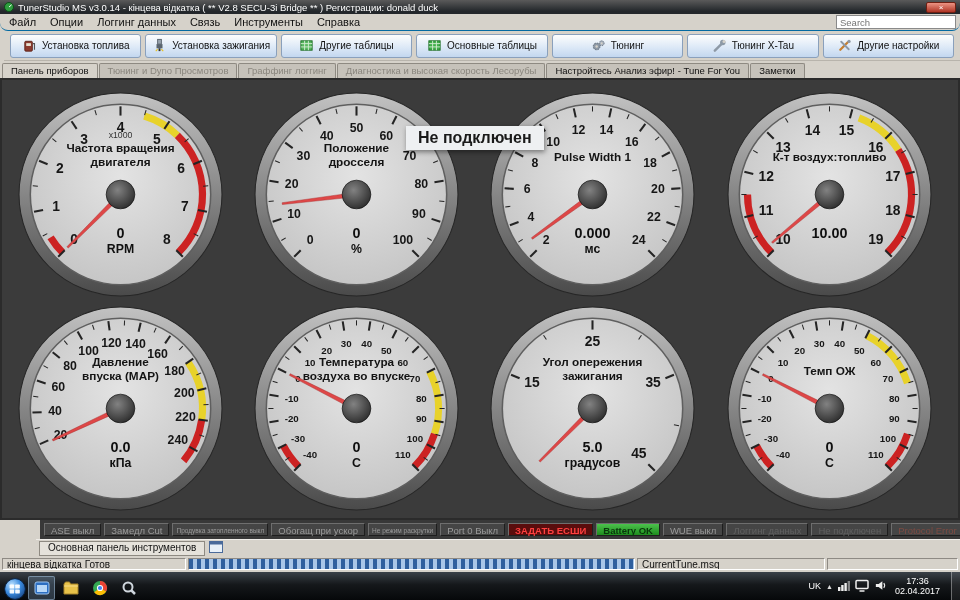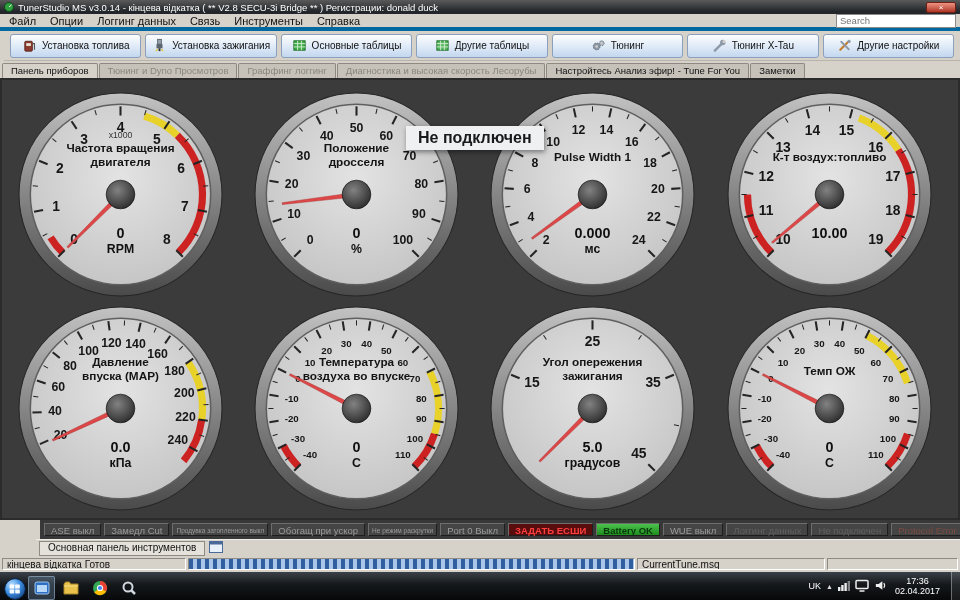--- a/index.html
+++ b/index.html
@@ -10,21 +10,21 @@
   .titlebar{position:absolute;top:0;left:0;right:0;height:14px;
     background:linear-gradient(#5a5a5a,#23272b 80%);display:flex;align-items:center;
     gap:4px;padding:0 4px;color:#fff;font-size:9.5px;white-space:nowrap;}
   .titlebar .app-ico{width:10px;height:10px;flex:0 0 auto;}
   .close-btn{margin-left:auto;width:30px;height:11px;flex:0 0 auto;
     background:linear-gradient(#ec9383,#b03525);border:1px solid #701f12;border-radius:2px;
     color:#fff;font-size:8px;line-height:9px;text-align:center;box-sizing:border-box;}
 
   
   .menubar{position:absolute;top:14px;left:0;right:0;height:17px;background:#d6d2ca;
-    border-bottom:4px solid #0369a1;display:flex;align-items:center;font-size:11px;padding-left:2px;box-sizing:border-box;}
+    border-bottom:1px solid #0369a1;display:flex;align-items:center;font-size:11px;padding-left:2px;box-sizing:border-box;border-radius:8px;}
   .menu-item{padding:1px 7px;color:#111;}
   .search-input{margin-left:auto;margin-right:4px;width:112px;height:12px;font-size:9.5px;
     border:1px solid #8a8a8a;padding:0 3px;font-family:inherit;}
 
   
   .toolbar{position:absolute;top:31px;left:4px;right:0;height:30px;background:#d6d2ca;
     display:flex;align-items:center;gap:4px;padding:0 6px;border-bottom:1px solid #b8b4ac;box-sizing:border-box;}
   .tbtn{flex:1;height:24px;display:flex;align-items:center;justify-content:center;gap:5px;
     font-size:10px;color:#111;background:linear-gradient(#fdfdfd,#dde9f7 55%,#c3d7ef);
     border:1px solid #8aa0bc;border-radius:3px;font-family:inherit;padding:0 2px;white-space:nowrap;}
@@ -127,31 +127,31 @@
       <svg width="15" height="15" viewBox="0 0 16 16">
           <rect x="6" y="1.5" width="4" height="5" fill="#9aa4ae" stroke="#5a646e"></rect>
           <rect x="4.8" y="6.5" width="6.4" height="4.5" fill="#5a646e"></rect>
           <rect x="7" y="11" width="2" height="3" fill="#2e2e2e"></rect>
           <path d="M4 14 l2-2 M12 14 l-2-2" stroke="#e8c220" stroke-width="1.2"></path>
         </svg>
       <span>Установка зажигания</span>
     </button>
     <button class="tbtn">
       <svg width="15" height="15" viewBox="0 0 16 16">
-          <rect x="2" y="3" width="12" height="10" fill="#3fae49" stroke="#1c6b24"></rect>
+          <rect x="2" y="3" width="12" height="10" fill="#57b85f" stroke="#1c6b24"></rect>
           <path d="M2 6 h12 M2 9.5 h12 M6 3 v10 M10 3 v10" stroke="#d2ecd2" stroke-width="1"></path>
         </svg>
-      <span>Основные таблицы</span>
+      <span>Другие таблицы</span>
     </button>
     <button class="tbtn">
       <svg width="15" height="15" viewBox="0 0 16 16">
-          <rect x="2" y="3" width="12" height="10" fill="#57b85f" stroke="#1c6b24"></rect>
+          <rect x="2" y="3" width="12" height="10" fill="#3fae49" stroke="#1c6b24"></rect>
           <path d="M2 6 h12 M2 9.5 h12 M6 3 v10 M10 3 v10" stroke="#d2ecd2" stroke-width="1"></path>
         </svg>
-      <span>Другие таблицы</span>
+      <span>Основные таблицы</span>
     </button>
     <button class="tbtn">
       <svg width="15" height="15" viewBox="0 0 16 16">
           <circle cx="6" cy="9" r="3.6" fill="#8d99a6" stroke="#5d6874" stroke-dasharray="1.6 1.2"></circle>
           <circle cx="6" cy="9" r="1.3" fill="#d6d2ca"></circle>
           <circle cx="11.4" cy="5.6" r="2.6" fill="#aab4bf" stroke="#5d6874" stroke-dasharray="1.3 1"></circle>
           <circle cx="11.4" cy="5.6" r="1" fill="#d6d2ca"></circle>
         </svg>
       <span>Тюнинг</span>
     </button>

